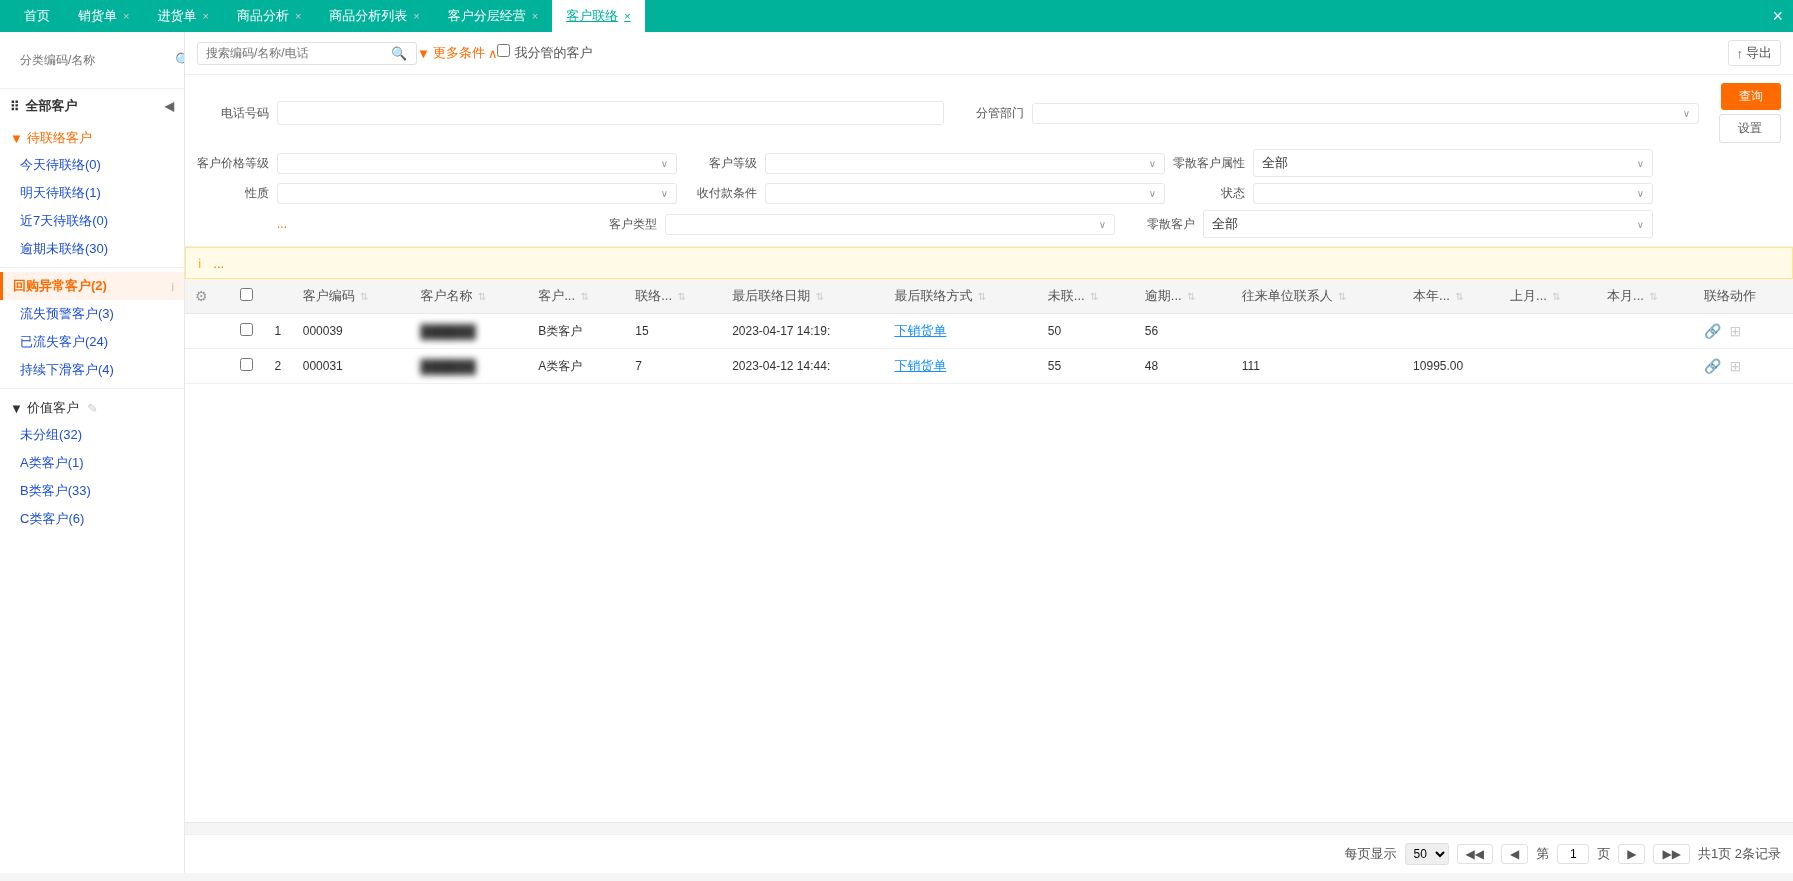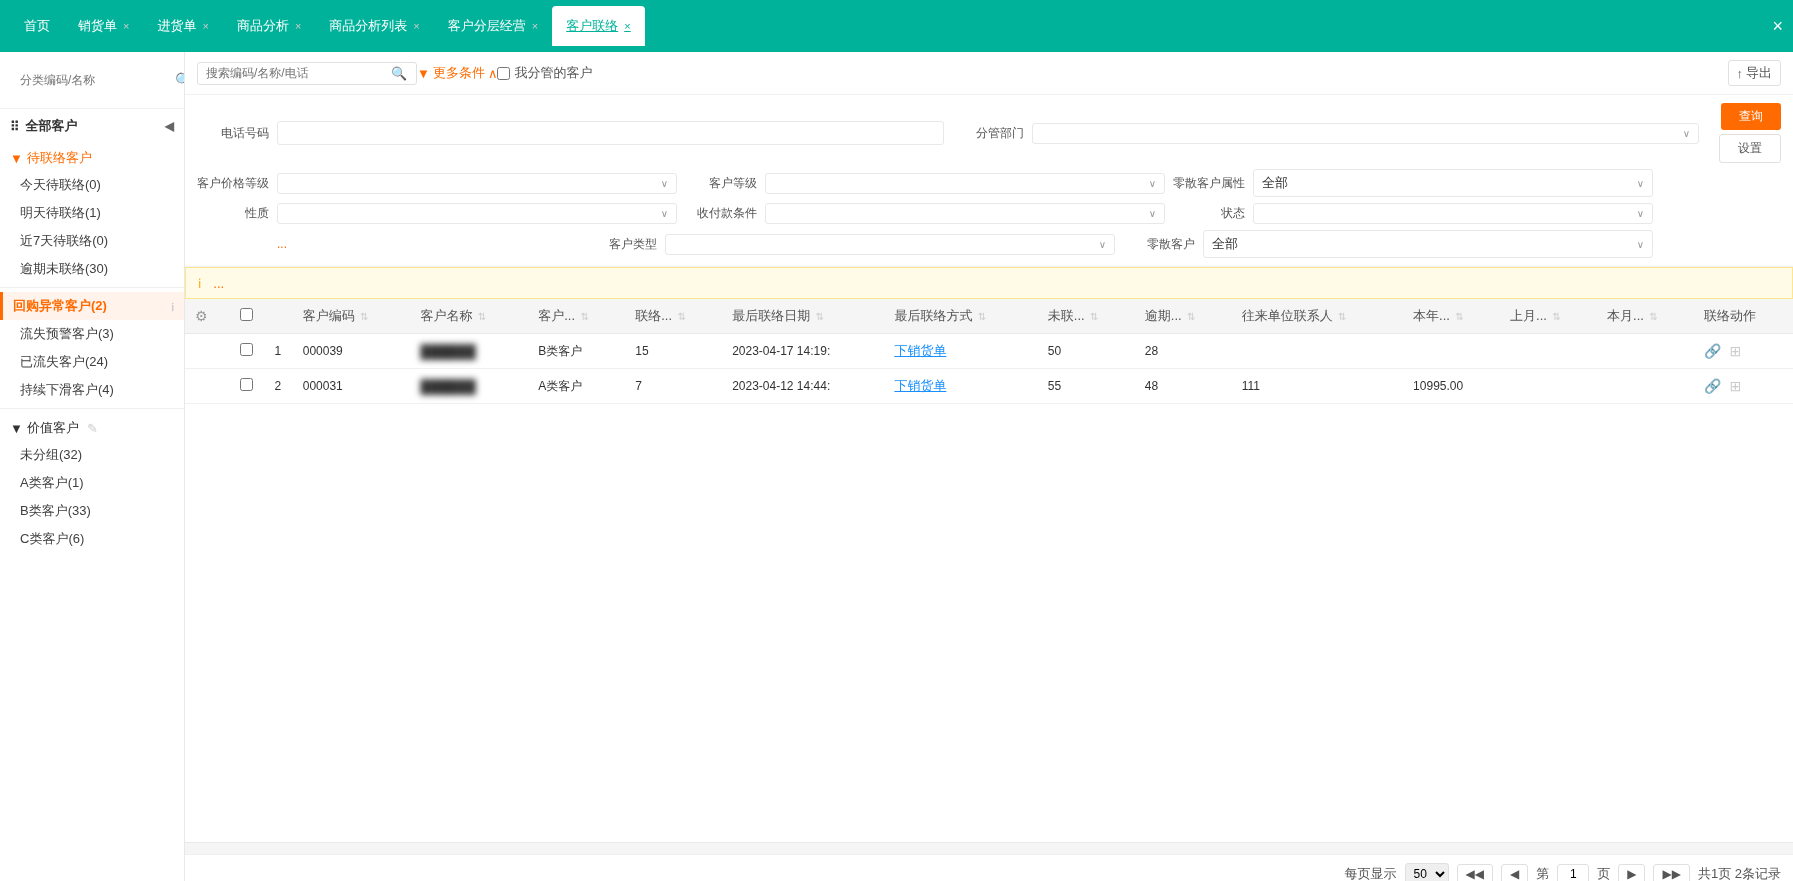--- a/index.html
+++ b/index.html
@@ -1,20 +1,20 @@
 <!DOCTYPE html>
 <html><head>
   <meta charset="utf-8">
   <style>
     * { box-sizing: border-box; margin: 0; padding: 0; font-family: 'Microsoft YaHei', Arial, sans-serif; font-size: 13px; }
     body { background: #f5f5f5; overflow: hidden; width: 1793px; height: 881px; }
 
     
     .top-nav {
-      display: flex; align-items: center; background: #00b29a; height: 52px; padding: 0 10px; position: relative;
+      display: flex; align-items: center; background: #00b29a; height: 32px; padding: 0 10px; position: relative;
     }
     .nav-tab {
       padding: 0 14px; height: 40px; display: flex; align-items: center; color: #fff; cursor: pointer; font-size: 13px; position: relative; white-space: nowrap;
     }
     .nav-tab.active { background: #fff; color: #00b29a; border-radius: 4px 4px 0 0; text-decoration: underline; }
     .nav-tab .close-x { margin-left: 6px; font-size: 11px; color: #ccc; cursor: pointer; }
     .nav-tab.active .close-x { color: #00b29a; }
     .top-nav-close { position: absolute; right: 10px; top: 50%; transform: translateY(-50%); color: #fff; font-size: 18px; cursor: pointer; }
 
     
@@ -34,21 +34,21 @@
       justify-content: space-between;
     }
     .sidebar-section-header .left { display: flex; align-items: center; gap: 6px; }
     .sidebar-collapse-icon { color: #666; font-size: 12px; cursor: pointer; }
 
     .sidebar-group { padding: 0; }
     .sidebar-group-title { padding: 6px 10px 4px 10px; color: #ff6b00; font-size: 12px; display: flex; align-items: center; gap: 4px; }
     .sidebar-group-title .triangle { color: #ff6b00; }
 
     .sidebar-item {
-      padding: 5px 10px 5px 20px; color: #404040; cursor: pointer; font-size: 12px; display: flex; align-items: center; justify-content: space-between;
+      padding: 5px 10px 5px 20px; color: #1d4ed8; cursor: pointer; font-size: 12px; display: flex; align-items: center; justify-content: space-between;
     }
     .sidebar-item.active { background: #fff3ec; color: #ff6b00; font-weight: bold; border-left: 3px solid #ff6b00; }
 
     .sidebar-divider { height: 1px; background: #f0f0f0; margin: 4px 0; }
 
     .sidebar-group2-title {
       padding: 6px 10px 4px 10px; color: #333; font-size: 12px; display: flex; align-items: center; gap: 4px; cursor: pointer;
     }
     .sidebar-group2-title .tri { color: #333; }
 
@@ -58,21 +58,21 @@
     
     .filter-bar {
       background: #fff; padding: 8px 12px; display: flex; align-items: center; gap: 0; border-bottom: 1px solid #f0f0f0;
     }
     .filter-search {
       display: flex; align-items: center; border: 1px solid #e0e0e0; border-radius: 3px; padding: 3px 8px; background: #fff; min-width: 220px;
     }
     .filter-search input { border: none; outline: none; font-size: 12px; flex: 1; color: #999; }
     .filter-search .s-icon { color: #ccc; font-size: 13px; }
     .more-conditions { color: #ff6b00; font-size: 12px; display: flex; align-items: center; gap: 3px; cursor: pointer; }
-    .my-customers { display: flex; align-items: center; gap: 4px; font-size: 12px; color: #555; cursor: pointer; }
+    .my-customers { display: flex; align-items: flex-start; gap: 4px; font-size: 12px; color: #555; cursor: pointer; }
     .my-customers input[type=checkbox] { cursor: pointer; }
     .export-btn {
       margin-left: auto; color: #555; font-size: 12px; cursor: pointer; display: flex; align-items: center; gap: 3px; border: 1px solid #e0e0e0; border-radius: 3px; padding: 3px 8px; background: #fff;
     }
 
     
     .advanced-filter {
       background: #fff; padding: 8px 12px; border-bottom: 1px solid #f0f0f0;
     }
     .filter-row { display: flex; align-items: center; margin-bottom: 6px; gap: 8px; }
@@ -431,21 +431,21 @@
               <input type="checkbox" style="">
             </td>
             <td class="num-col">1</td>
             <td>000039</td>
             <td><span class="blurred">██████</span></td>
             <td>B类客户</td>
             <td>15</td>
             <td>2023-04-17 14:19:</td>
             <td><span class="link-text">下销货单</span></td>
             <td>50</td>
-            <td>28</td>
+            <td>56</td>
             <td></td>
             <td></td>
             <td></td>
             <td></td>
             <td>
               <div class="action-icons">
                 <span class="action-icon">🔗</span>
                 <span class="action-icon">⊞</span>
               </div>
             </td>

